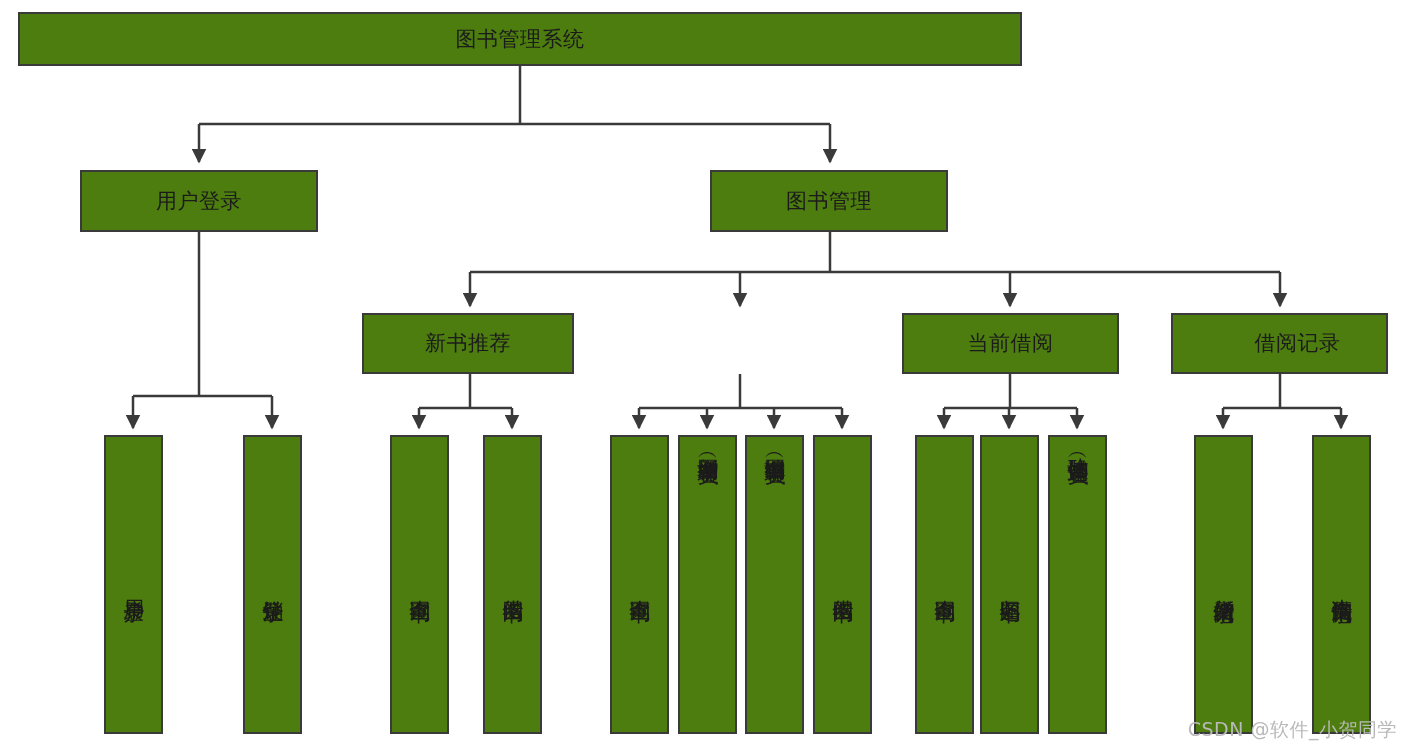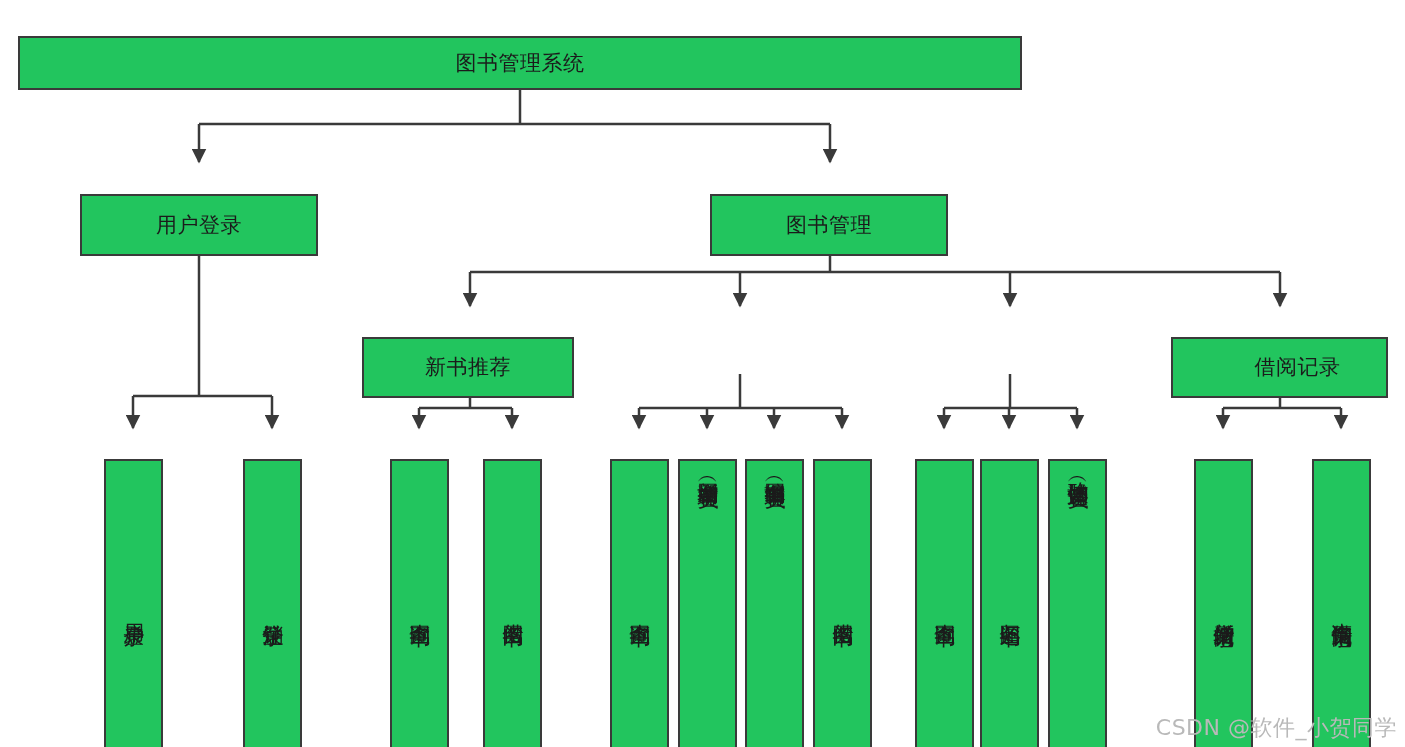--- a/index.html
+++ b/index.html
@@ -14,27 +14,26 @@
     position: relative;
     width: 1405px;
     height: 747px;
     background: #ffffff;
     overflow: hidden;
   }
   .node {
     position: absolute;
     box-sizing: border-box;
     border: 2.5px solid #3a3a3a;
-    background: #22c55e;
+    background: #4d7c0f;
     color: #1b1b1b;
     display: flex;
     align-items: center;
     justify-content: center;
     z-index: 3;
-    margin-top: 24px;
   }
   .node .label {
     font-size: 21px;
     line-height: 1.05;
     letter-spacing: 0.5px;
     white-space: nowrap;
   }
   
   .node.vertical {
     align-items: flex-start;
@@ -61,21 +60,21 @@
     top: 0;
     width: 1405px;
     height: 747px;
     z-index: 1;
     pointer-events: none;
   }
   #watermark {
     position: absolute;
     right: 8px;
     bottom: 4px;
-    font-size: 22px;
+    font-size: 19px;
     color: #b9b9b9;
     letter-spacing: 0.5px;
     z-index: 5;
     white-space: nowrap;
   }
 </style>
 </head>
 <body>
 
 <div id="canvas">
@@ -137,20 +136,23 @@
   <div class="node" id="node-l2-0" style="left: 80px; top: 170px; width: 238px; height: 62px;">
     <span class="label">用户登录</span>
   </div>
   <div class="node" id="node-l2-1" style="left: 710px; top: 170px; width: 238px; height: 62px;">
     <span class="label">图书管理</span>
   </div>
 
   <div class="node" id="node-l3-0" style="left: 362px; top: 313px; width: 212px; height: 61px;">
     <span class="label">新书推荐</span>
   </div>
+  <div class="node" id="node-l3-2" style="left: 902px; top: 313px; width: 217px; height: 61px;">
+    <span class="label">当前借阅</span>
+  </div>
   <div class="node" id="node-l3-3" style="left: 1171px; top: 313px; width: 217px; height: 61px; padding-left: 36px;">
     <span class="label">借阅记录</span>
   </div>
 
   <div class="node vertical centered" id="leaf-0" style="left: 104px; top: 435px; width: 59px; height: 299px;">
     <span class="label">用户登录</span>
   </div>
   <div class="node vertical centered" id="leaf-1" style="left: 243px; top: 435px; width: 59px; height: 299px;">
     <span class="label">注销登录</span>
   </div>

